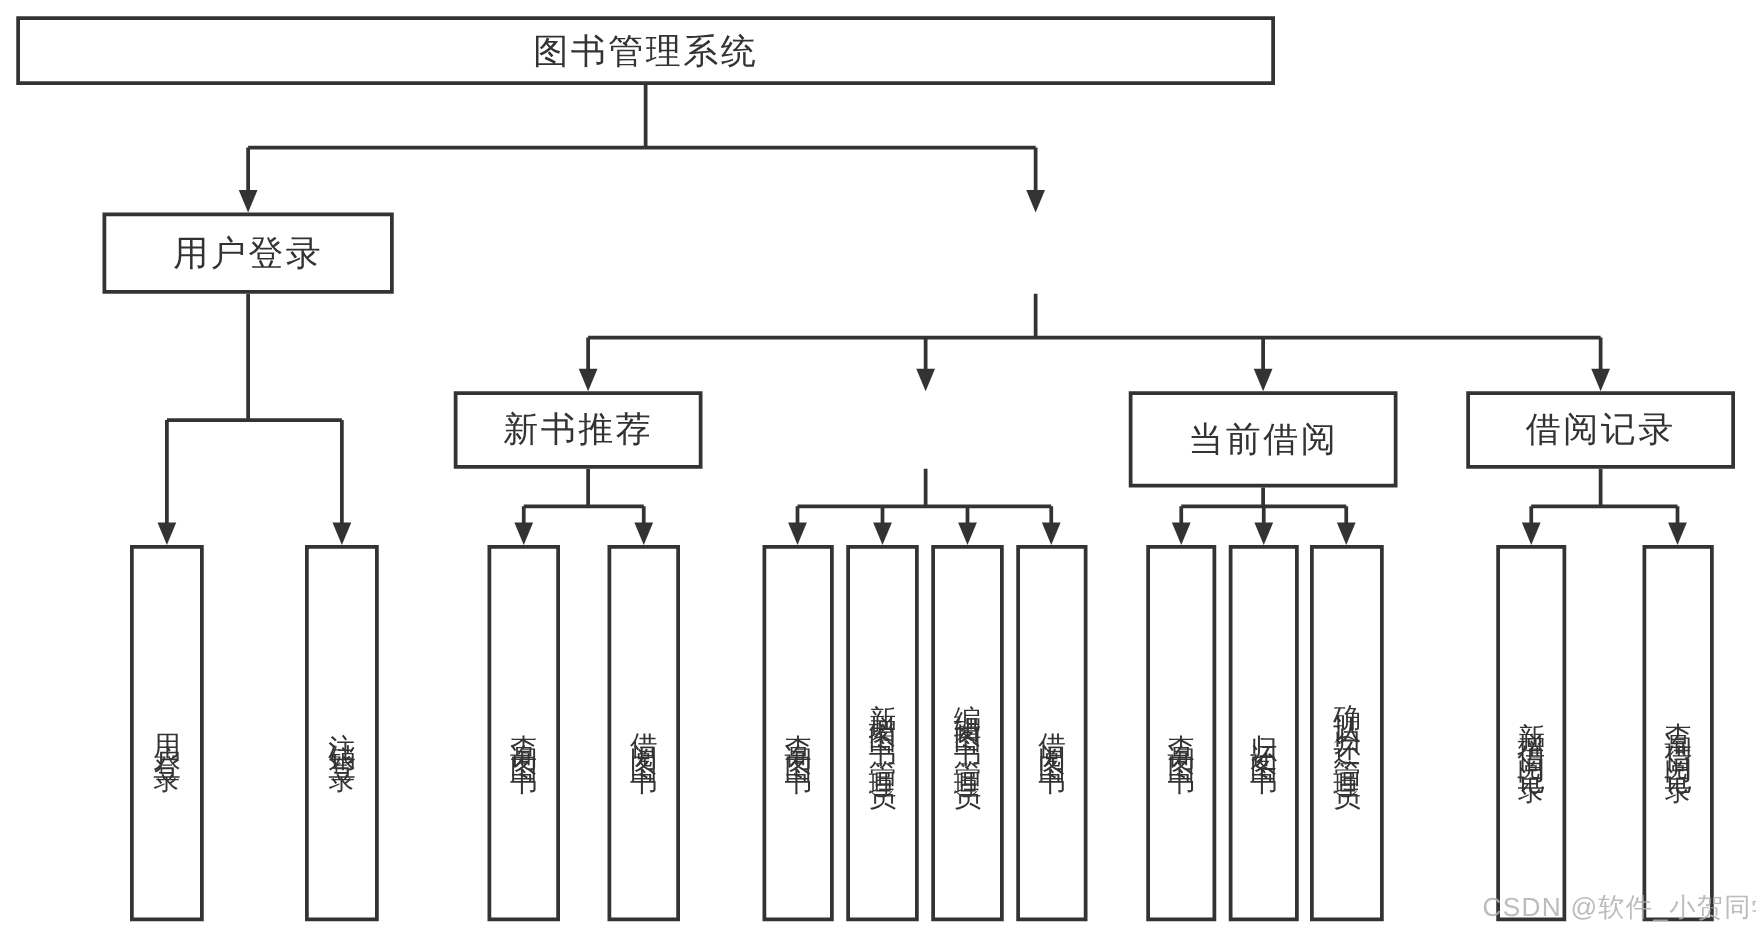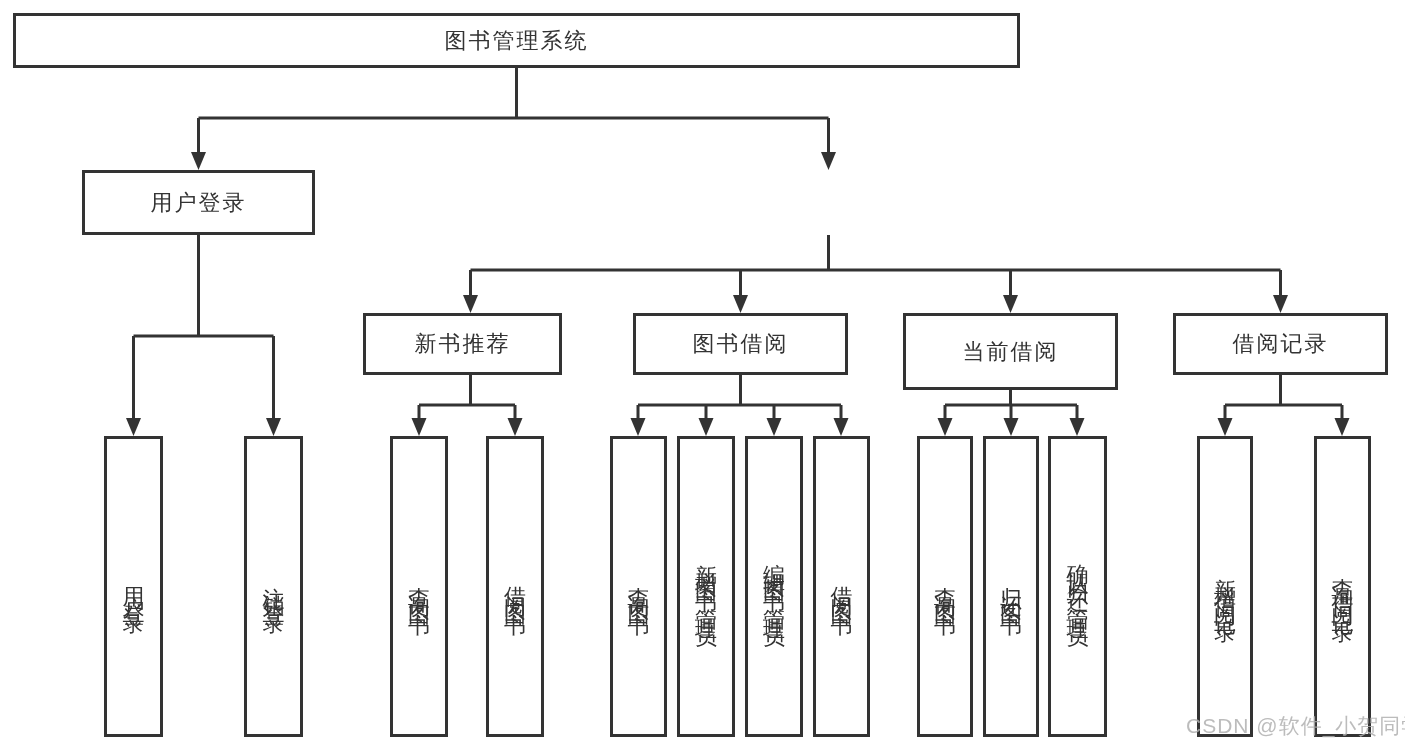--- a/index.html
+++ b/index.html
@@ -26,21 +26,21 @@
     position: absolute;
     box-sizing: border-box;
     background: #ffffff;
     border: 3px solid #333333;
     display: flex;
     align-items: center;
     justify-content: center;
     z-index: 2;
   }
   .hlabel {
-    font-size: 22px;
+    font-size: 28px;
     letter-spacing: 2px;
     white-space: nowrap;
   }
   .vlabel {
     writing-mode: vertical-rl;
     text-orientation: mixed;
     font-size: 22px;
     line-height: 1;
     letter-spacing: 9px;
     white-space: nowrap;
@@ -108,23 +108,20 @@
     <span class="hlabel">图书管理系统</span>
   </div>
 
   <div class="box" style="left:82px; top:170px; width:233px; height:65px;">
     <span class="hlabel">用户登录</span>
   </div>
 
   <div class="box" style="left:363px; top:313px; width:199px; height:62px;justify-content:center;">
     <span class="hlabel">新书推荐</span>
   </div>
-  <div class="box" style="left:633px; top:313px; width:215px; height:62px;">
-    <span class="hlabel">图书借阅</span>
-  </div>
   <div class="box" style="left:903px; top:313px; width:215px; height:77px;">
     <span class="hlabel">当前借阅</span>
   </div>
   <div class="box" style="left:1173px; top:313px; width:215px; height:62px;">
     <span class="hlabel">借阅记录</span>
   </div>
 
   <div class="box" style="left:104px; top:436px; width:59px; height:301px;">
     <span class="vlabel">用户登录</span>
   </div>

